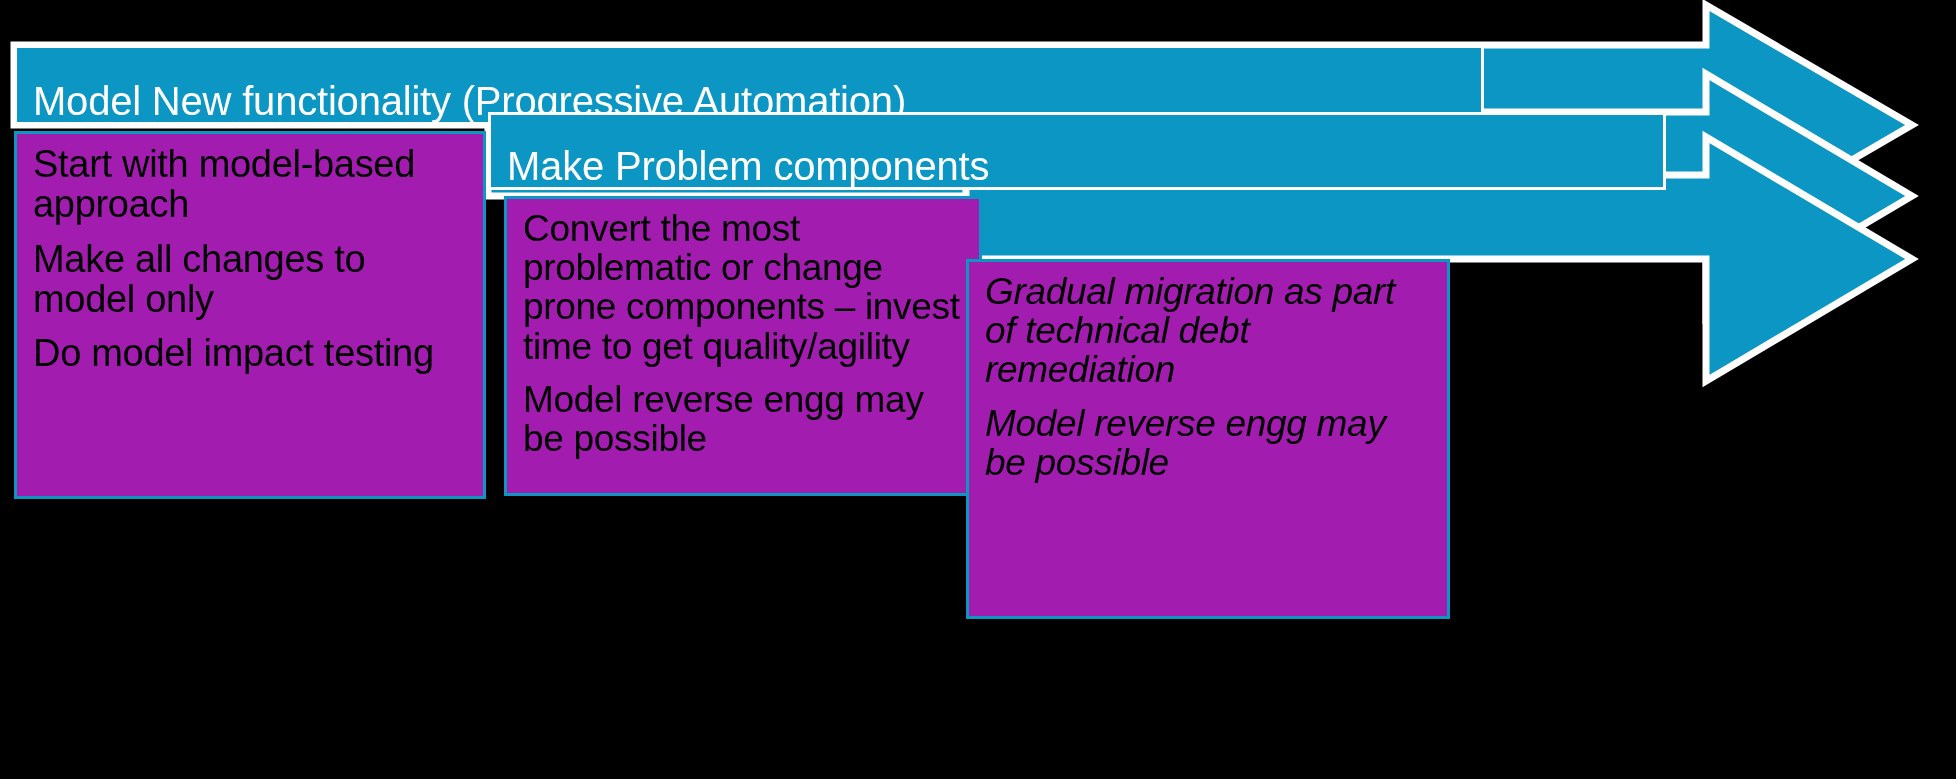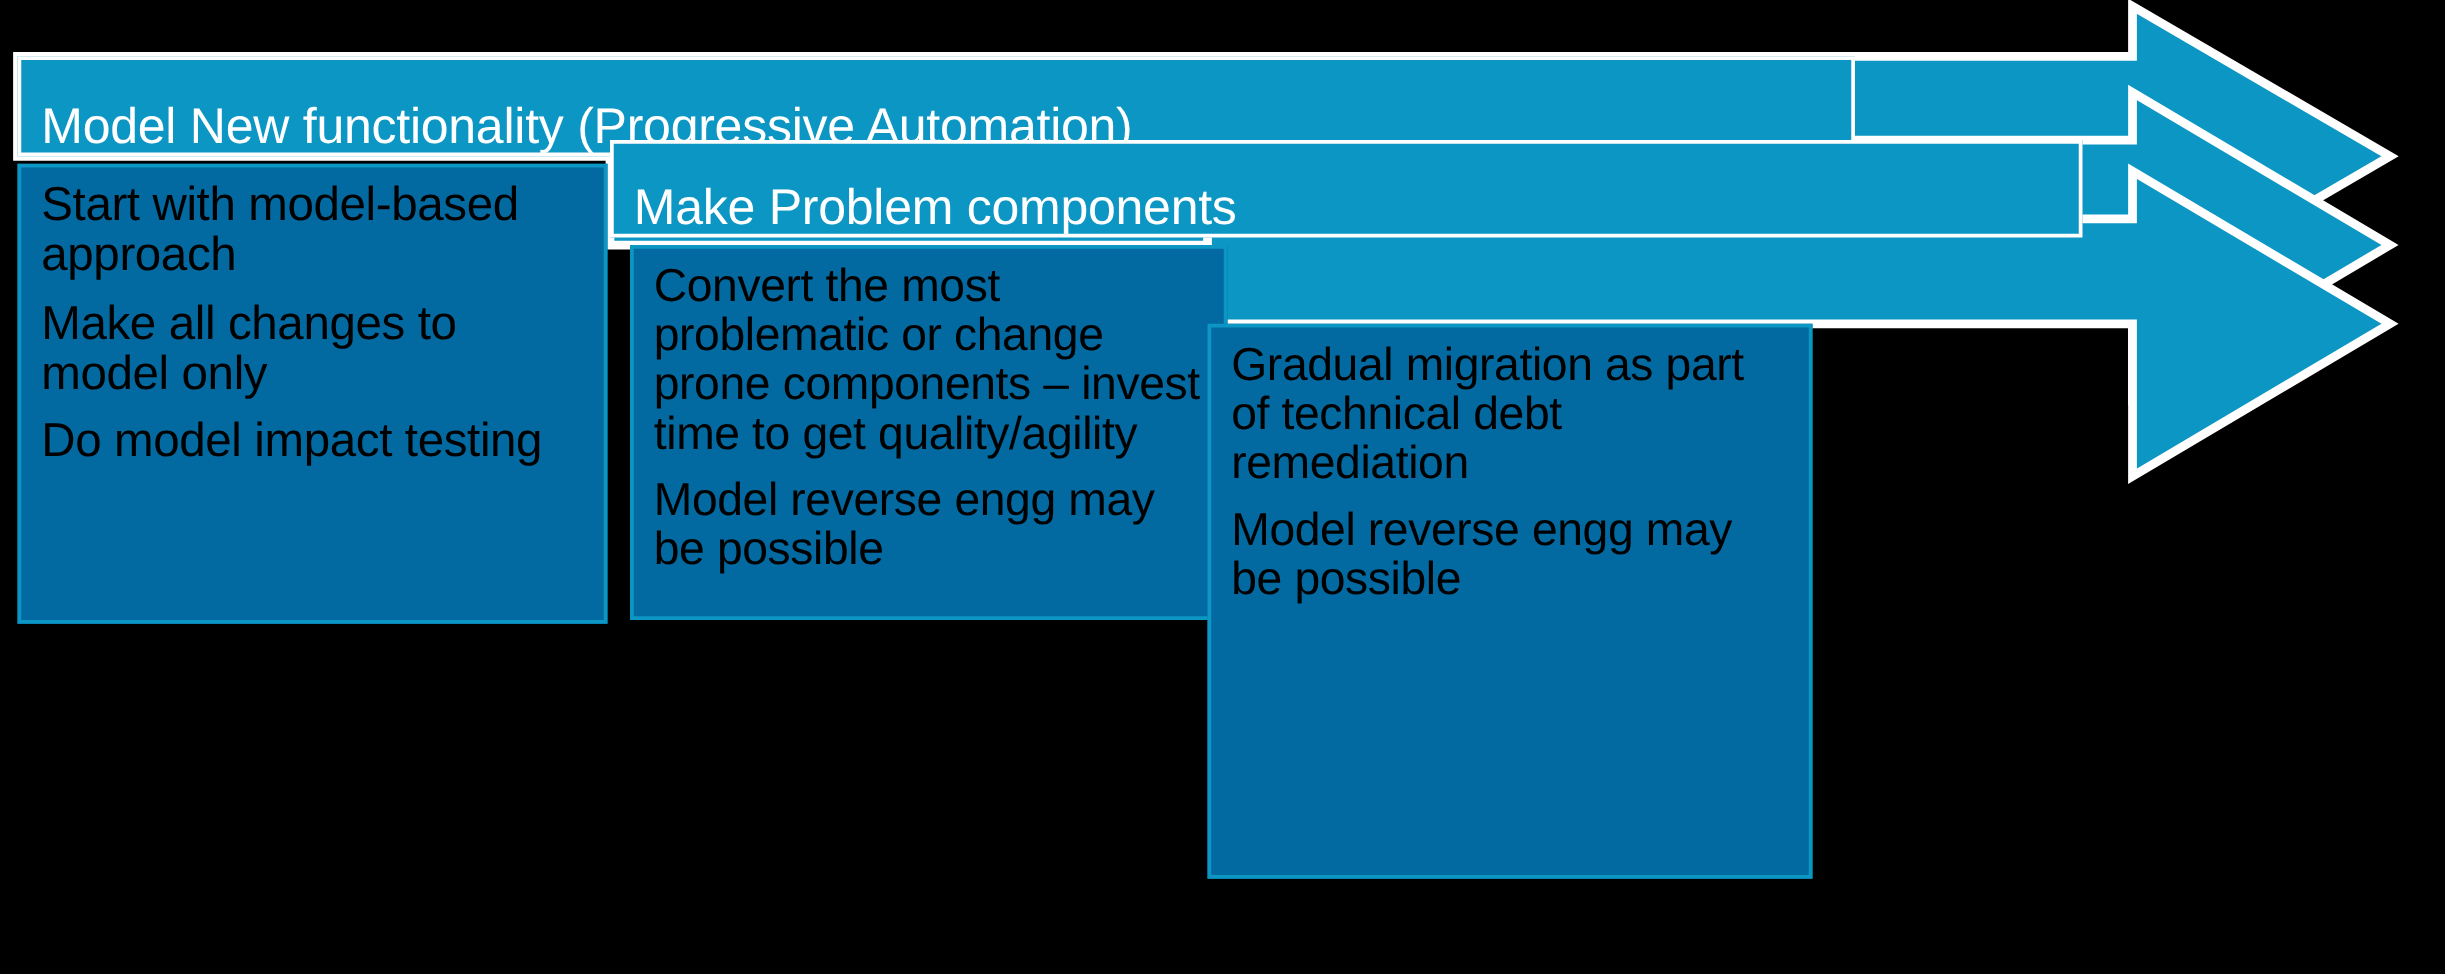--- a/index.html
+++ b/index.html
@@ -41,21 +41,21 @@
     font-size: 40px;
     line-height: 1.05;
     white-space: nowrap;
     padding-left: 16px;
     letter-spacing: -0.2px;
   }
 
   
   .body-panel {
     position: absolute;
-    background: #0369a1;
+    background: #a21caf;
     border: 3px solid #0c96c3;
     box-sizing: border-box;
     z-index: 6;
     padding: 10px 14px 10px 16px;
   }
   .body-panel p {
     margin: 0 0 14px 0;
     color: #000000;
     font-size: 38px;
     line-height: 1.06;
@@ -64,21 +64,21 @@
   .body-panel p:last-child { margin-bottom: 0; }
 
   
   #hdr1 { left: 14px;  top: 45px;  width: 1470px; height: 80px; }
   #pan1 { left: 14px;  top: 131px; width: 472px;  height: 368px; }
 
   #hdr2 { left: 488px; top: 112px; width: 1178px; height: 78px; }
   #pan2 { left: 488px; top: 196px; width: 478px;  height: 300px; margin-left: 16px; }
 
   #hdr3 { left: 966px; top: 175px; width: 724px;  height: 78px; }
-  #pan3 { left: 966px; top: 259px; width: 484px;  height: 444px; }
+  #pan3 { left: 966px; top: 259px; width: 484px;  height: 360px; font-style: italic; }
 
   #pan2 p { font-size: 37px; }
   #pan3 p { font-size: 37px; }
 </style>
 </head>
 <body>
 
 <div id="stage">
 
   <svg class="arrow-layer" viewBox="0 0 1956 779" width="1956" height="779" xmlns="http://www.w3.org/2000/svg">

